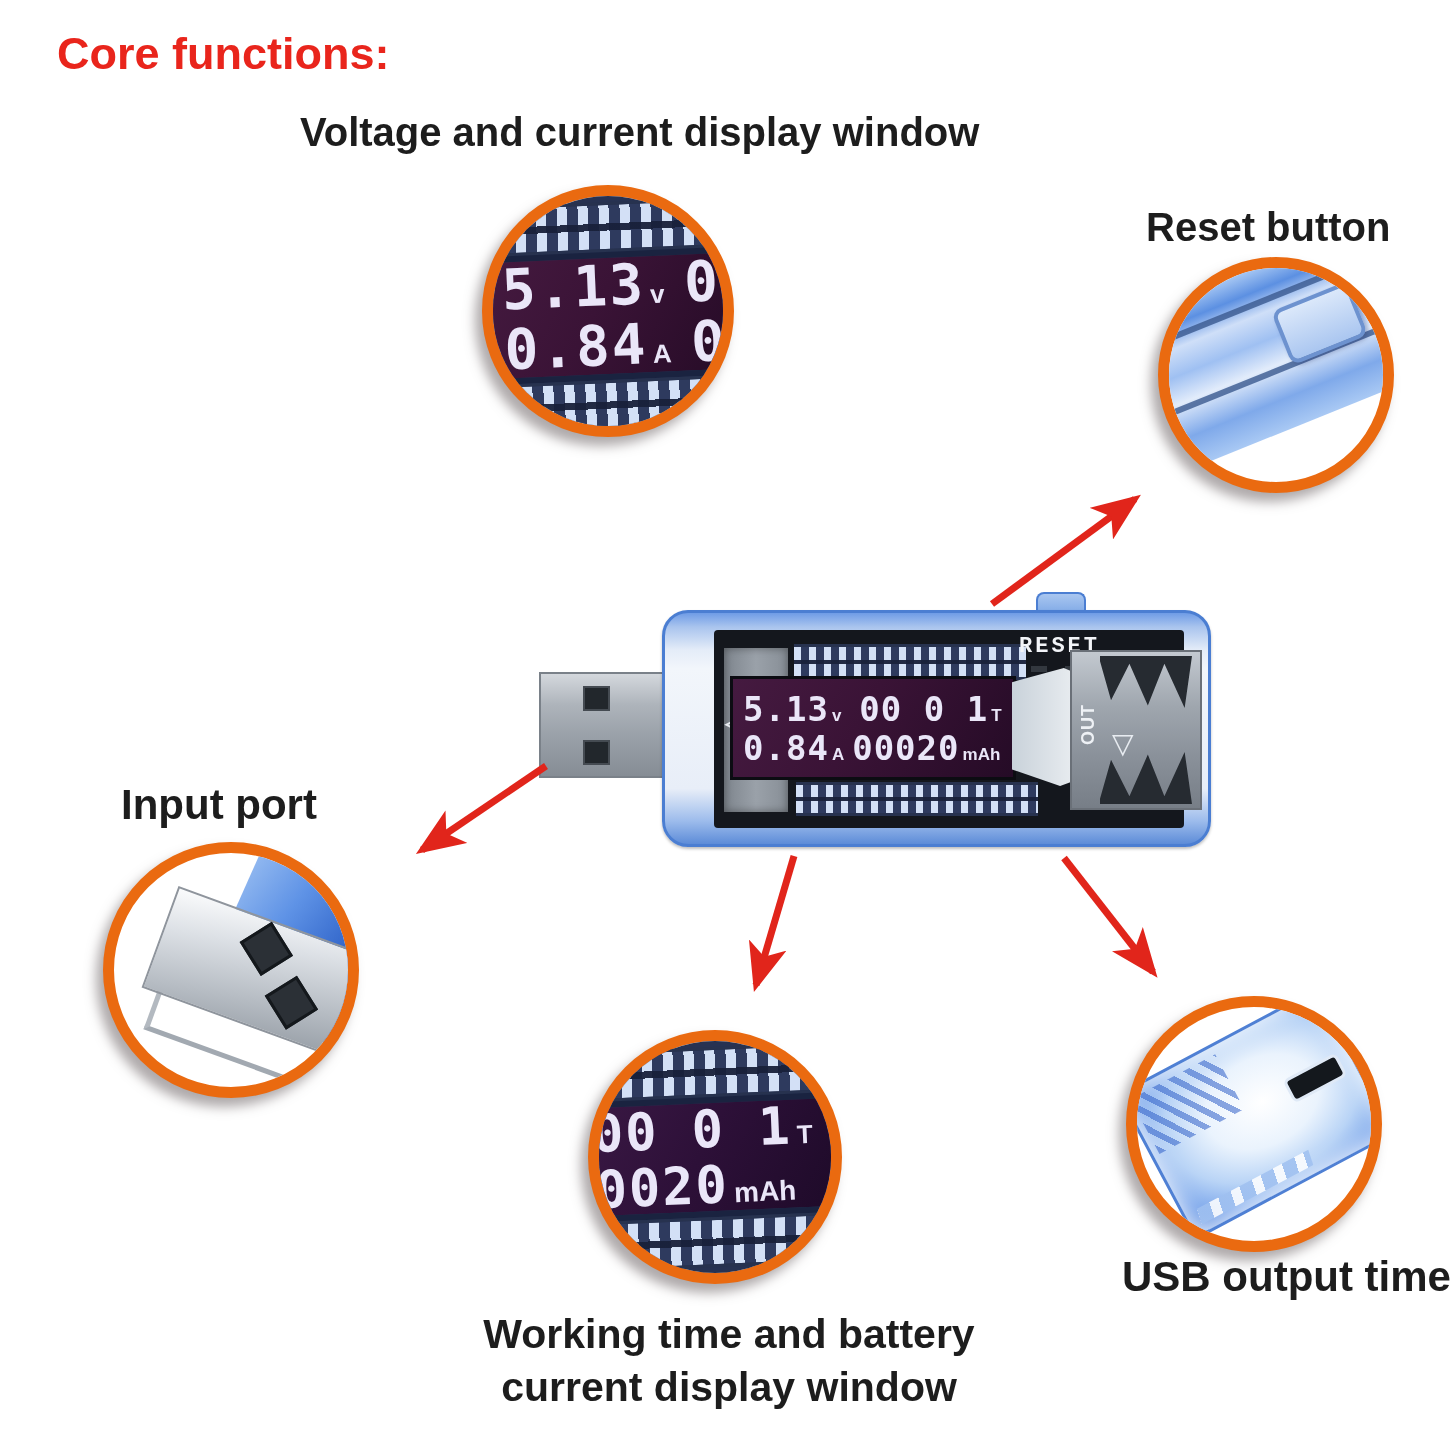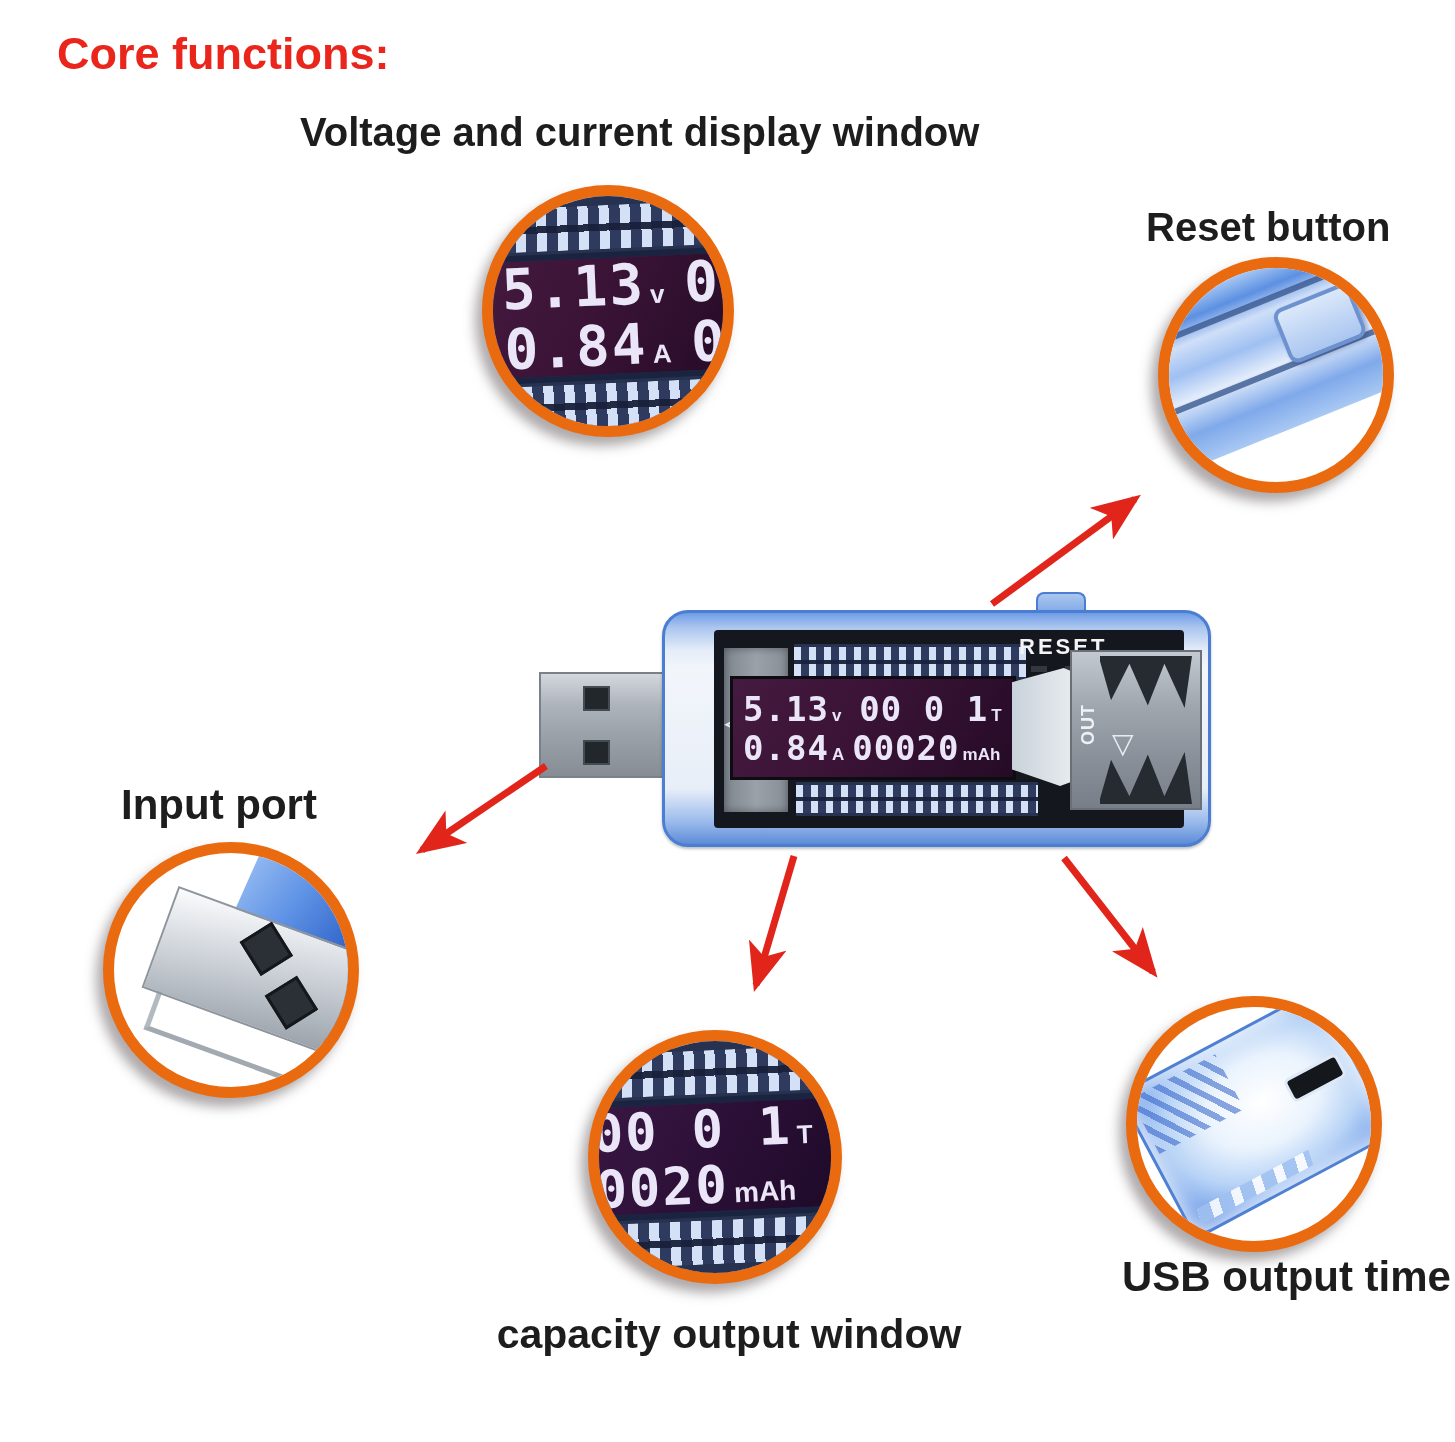--- a/index.html
+++ b/index.html
@@ -106,21 +106,21 @@
   .zebra-bottom{left:257px;top:190px;width:242px;height:34px;}
   .lcd{left:191px;top:84px;width:286px;height:104px;border:3px solid #0c0c12;
     background:linear-gradient(120deg,#451a40 0%,#3a1336 45%,#250b26 100%);
     display:flex;flex-direction:column;justify-content:center;gap:5px;padding-left:10px;}
   .lrow{display:flex;align-items:baseline;line-height:1;position:static;}
   .d{font-family:"DejaVu Sans Mono",monospace;font-weight:700;font-size:34px;letter-spacing:1px;
      color:var(--lcd-digits);white-space:pre;position:static;}
   .u{font-family:"Liberation Sans",sans-serif;font-weight:700;font-size:17px;margin-left:3px;
      color:var(--lcd-digits);position:static;}
   .sp{width:18px;position:static;display:inline-block;}
-  .reset-text{left:480px;top:42px;font-weight:700;font-size:22px;color:#f2f4f8;letter-spacing:3px;}
+  .reset-text{left:480px;top:42px;font-weight:700;font-size:22px;color:#f2f4f8;letter-spacing:3px;font-family:Liberation Mono, monospace;}
   .reset-pins{left:492px;top:74px;width:60px;height:6px;
     background:repeating-linear-gradient(90deg,#33383f 0 16px,transparent 16px 34px);}
   .wedge{left:473px;top:76px;width:74px;height:118px;
     background:linear-gradient(90deg,#c9d2da,#eef1f4);
     clip-path:polygon(0 12%,70% 0,100% 8%,100% 92%,65% 100%,0 86%);}
   .out-conn{left:531px;top:58px;width:132px;height:160px;border:2px solid #6a7078;
     background:linear-gradient(180deg,#c3c9d0 0%,#9fa6ae 35%,#8b929b 65%,#777e87 100%);}
   .prong{right:8px;width:92px;height:52px;background:#262b31;
     clip-path:polygon(0 0,100% 0,92% 100%,70% 15%,52% 95%,32% 15%,12% 85%,0 10%);}
   .pt{top:4px;} .pb{bottom:4px;transform:scaleY(-1);}
@@ -136,21 +136,22 @@
 <body>
 
 <div id="canvas">
 
   <div id="title">Core functions:</div>
 
   <div class="label" id="lbl-voltage">Voltage and current display window</div>
   <div class="label" id="lbl-reset">Reset button</div>
   <div class="label" id="lbl-input">Input port</div>
   <div class="label" id="lbl-worktime">
-    <div>capacity output window</div>
+    <div>Working time and battery</div>
+    <div>current display window</div>
   </div>
   <div class="label" id="lbl-output">USB output time</div>
 
   <div class="circle" id="c-voltage">
     <div class="lcdzoom">
       <div class="zfill"></div>
       <div class="zebra big"></div>
       <div class="zgap"></div>
       <div class="zscreen">
         <div class="zrow">

